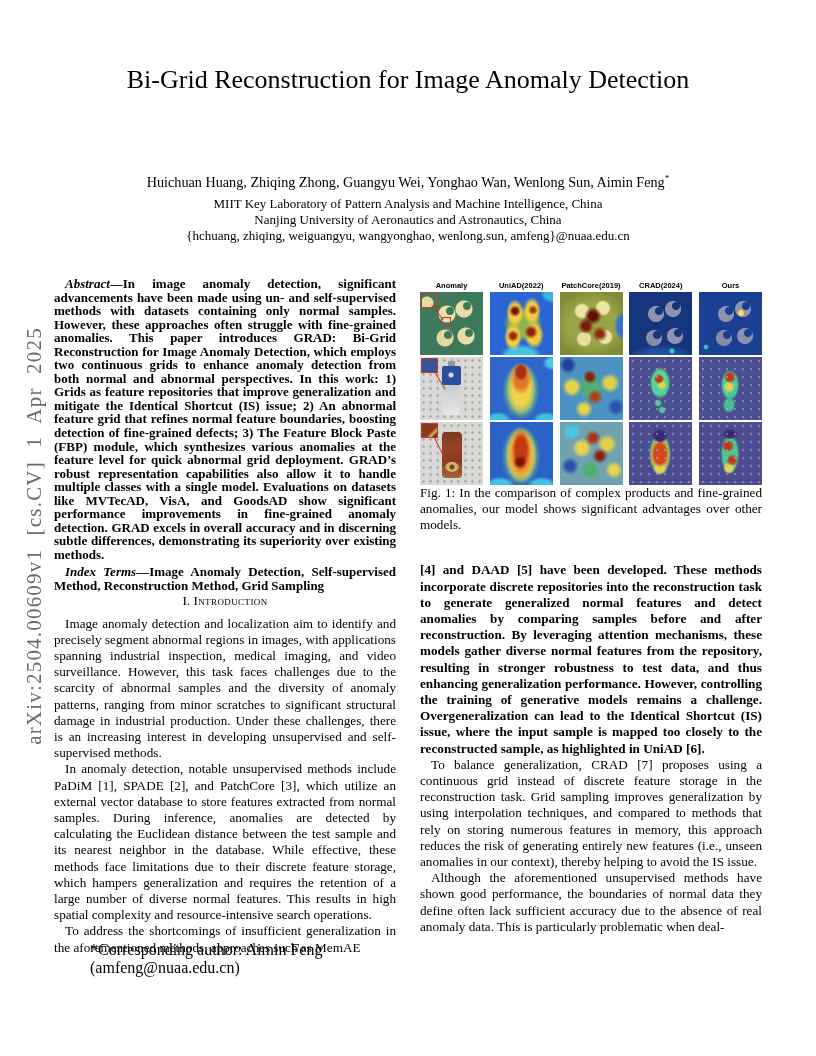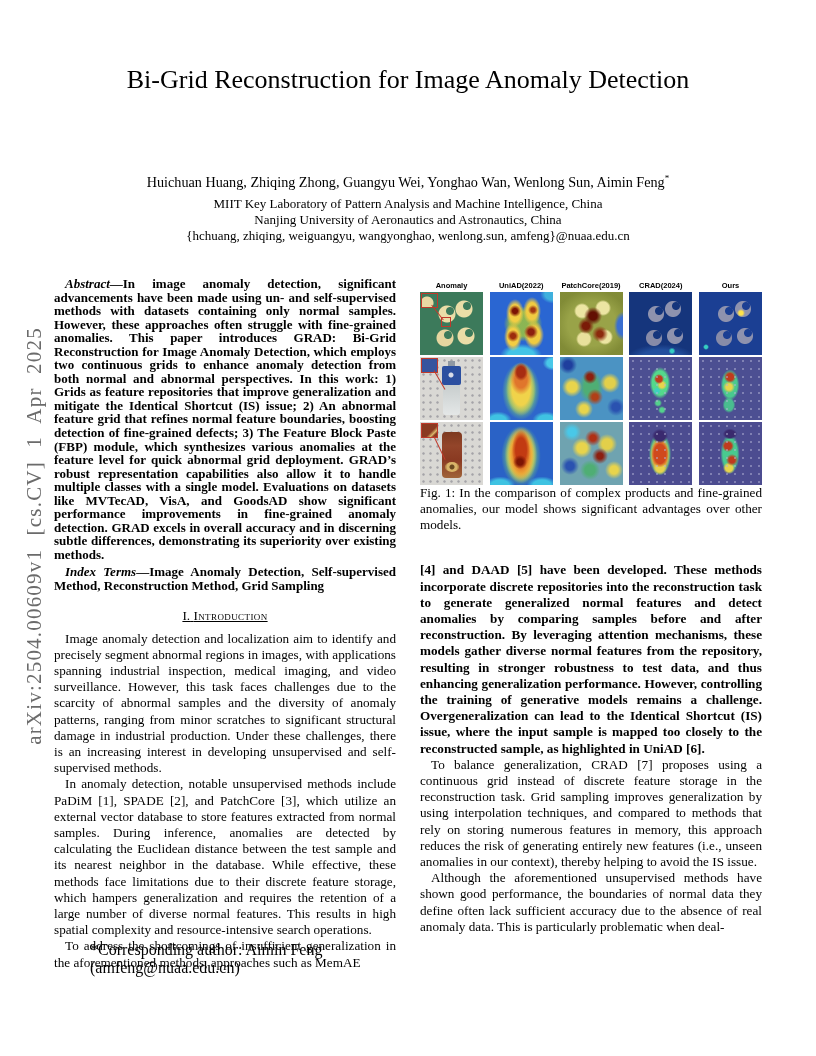--- a/index.html
+++ b/index.html
@@ -20,21 +20,21 @@
 
   
   .col{position:absolute;top:277px;width:342px;}
   .col-left{left:54px;}
   .col-right{left:420px;}
 
   p{margin:0;}
   .abstract{font-weight:bold;font-size:13px;line-height:13.55px;text-align:justify;text-indent:11px;}
   .abstract .ital{font-style:italic;}
   .idx{margin-top:4px;}
-  .sechead{margin-top:15px;margin-bottom:7px;text-align:center;font-size:13.2px;text-decoration:underline;}
+  .sechead{margin-bottom:7px;text-align:center;font-size:13.2px;}
   .sc{font-variant:small-caps;letter-spacing:0.4px;}
   .body{font-size:13.2px;line-height:16.2px;text-align:justify;text-indent:11px;}
   .noindent{text-indent:0;}
   .footnote{position:absolute;left:62px;top:941px;width:334px;font-size:16px;padding-left:28px;}
 
   
   .figgrid{display:grid;grid-template-columns:repeat(5,63px);grid-template-rows:13px 63px 63px 63px;
            column-gap:6.75px;row-gap:2px;width:326px;}
   .figlabel{font-family:"Liberation Sans", sans-serif;font-weight:bold;font-size:7.5px;
             text-align:center;white-space:nowrap;align-self:end;}

